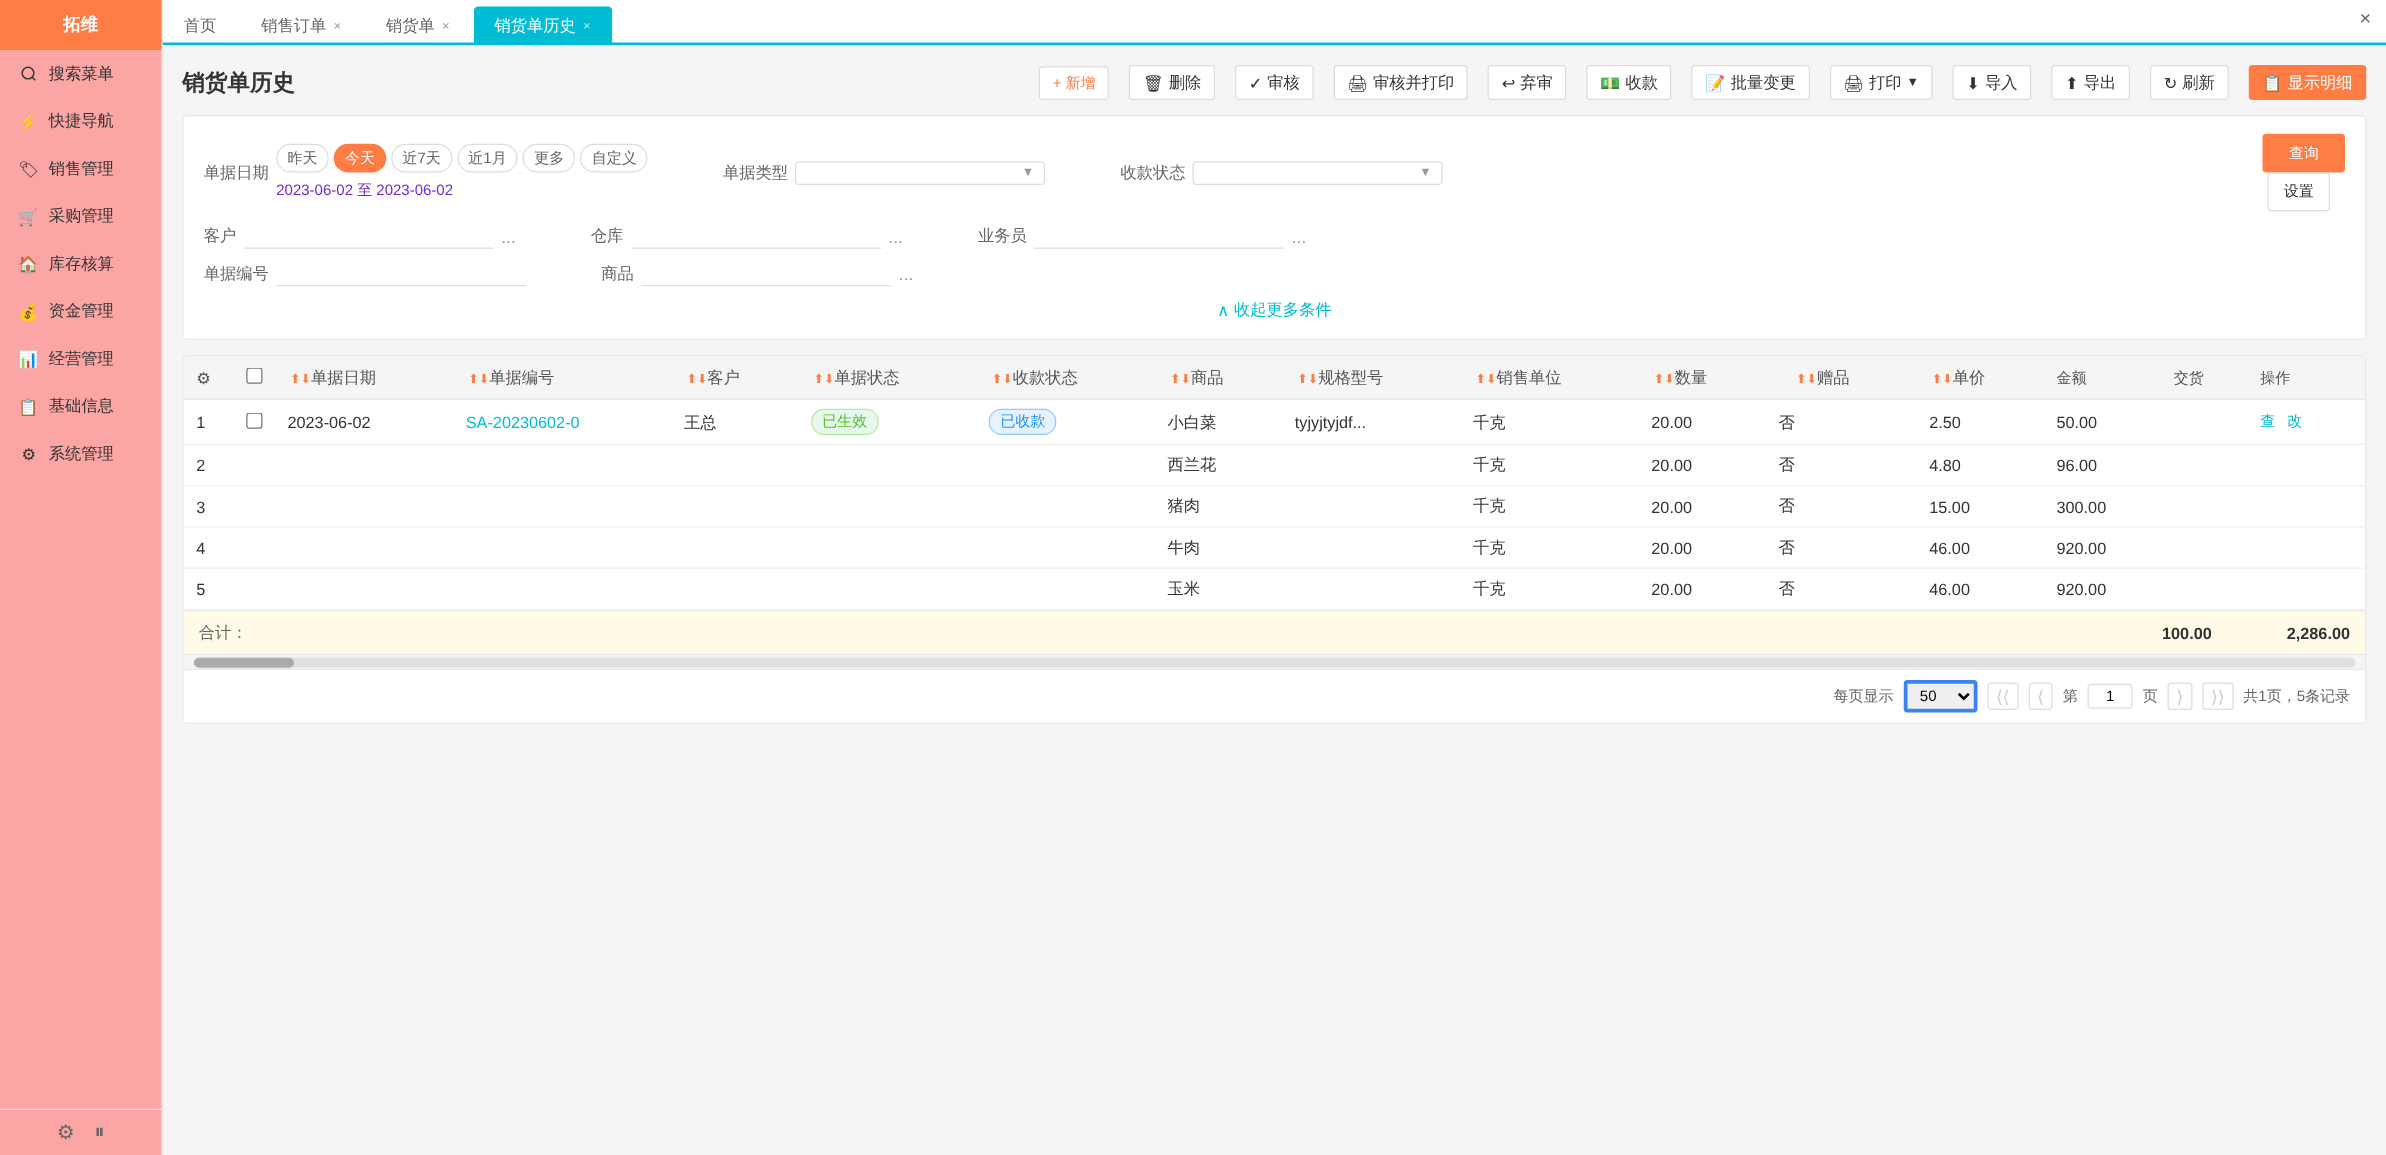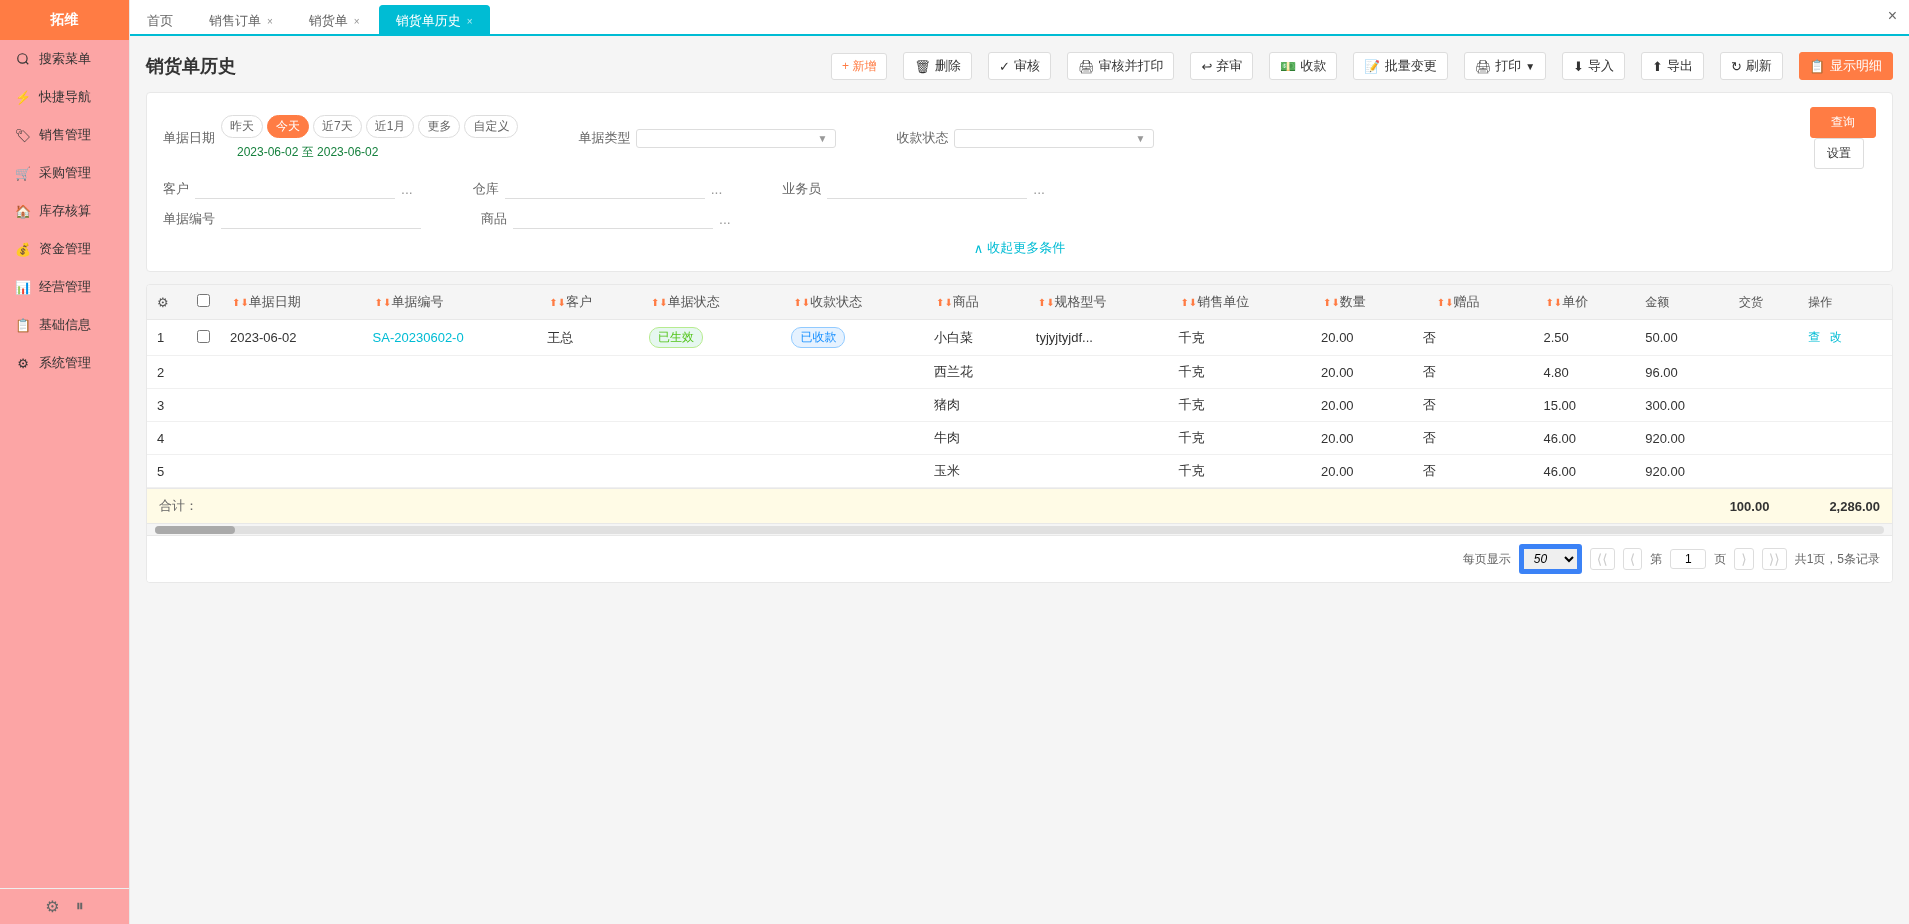--- a/index.html
+++ b/index.html
@@ -37,21 +37,21 @@
     .filter-panel { background: #fff; border-radius: 4px; padding: 14px 16px; margin-bottom: 12px; border: 1px solid #e8e8e8; }
     .filter-row { display: flex; align-items: center; gap: 20px; margin-bottom: 10px; flex-wrap: wrap; }
     .filter-row:last-child { margin-bottom: 0; }
     .filter-item { display: flex; align-items: center; gap: 6px; }
     .filter-label { color: #666; white-space: nowrap; font-size: 13px; }
     .filter-input { border: none; border-bottom: 1px solid #ddd; padding: 2px 4px; width: 120px; font-size: 13px; outline: none; color: #333; }
     .filter-select { display: flex; align-items: center; border: 1px solid #ddd; border-radius: 3px; padding: 3px 8px; cursor: pointer; background: #fff; min-width: 180px; justify-content: space-between; font-size: 13px; color: #999; }
     .date-filter { display: flex; align-items: center; gap: 4px; font-size: 12px; }
     .date-chip { padding: 2px 8px; border-radius: 12px; cursor: pointer; border: 1px solid #ddd; color: #666; font-size: 12px; }
     .date-chip.active { background: #ff7c44; color: white; border-color: #ff7c44; }
-    .date-range { color: #15803d; font-size: 12px; margin-top: 2px; margin-left: 16px; }
+    .date-range { color: #6d28d9; font-size: 12px; margin-top: 2px; }
     .dots-btn { color: #999; cursor: pointer; font-size: 14px; }
     .collapse-btn { display: flex; align-items: center; gap: 4px; color: #00bcd4; cursor: pointer; font-size: 12px; justify-content: center; margin-top: 4px; }
 
     
     .table-wrapper { background: #fff; border-radius: 4px; border: 1px solid #e8e8e8; overflow: hidden; }
     table { width: 100%; border-collapse: collapse; }
     thead tr { background: #f5f5f5; }
     th { padding: 8px 10px; text-align: left; color: #555; font-weight: normal; border-bottom: 1px solid #e8e8e8; white-space: nowrap; font-size: 12px; }
     th .sort-icon { color: #ff7c44; font-size: 10px; margin-left: 2px; }
     td { padding: 7px 10px; border-bottom: 1px solid #f0f0f0; color: #333; font-size: 13px; }
@@ -61,21 +61,21 @@
     .action-btn { color: #00bcd4; cursor: pointer; font-size: 12px; margin-right: 6px; }
 
     
     .table-footer { display: flex; align-items: center; justify-content: space-between; padding: 8px 12px; background: #fffbe6; border-top: 1px solid #e8e8e8; }
     .total-label { color: #666; font-size: 13px; }
     .total-values { display: flex; gap: 60px; color: #333; font-size: 13px; font-weight: bold; }
 
     
     .pagination { display: flex; align-items: center; justify-content: flex-end; padding: 8px 12px; gap: 8px; background: #fff; border-top: 1px solid #e8e8e8; }
     .pagination-label { color: #666; font-size: 12px; }
-    .pagination-select { border: 5px solid #3b82f6; padding: 2px 6px; border-radius: 3px; font-size: 12px; font-style: italic; }
+    .pagination-select { border: 3px solid #3b82f6; padding: 2px 6px; border-radius: 3px; font-size: 12px; }
     .pagination-btn { cursor: pointer; color: #666; padding: 2px 6px; font-size: 14px; border: 1px solid #ddd; border-radius: 3px; background: #fff; }
     .pagination-btn.disabled { color: #ccc; cursor: default; }
     .page-input { width: 36px; border: 1px solid #ddd; text-align: center; padding: 2px; border-radius: 3px; font-size: 12px; }
     .page-info { color: #666; font-size: 12px; }
 
     
     .scroll-bar-area { height: 12px; background: #f5f5f5; border-top: 1px solid #e8e8e8; overflow-x: auto; }
     .scroll-track { height: 8px; background: #e0e0e0; border-radius: 4px; margin: 2px 8px; }
     .scroll-thumb { height: 8px; width: 80px; background: #aaa; border-radius: 4px; }
 

